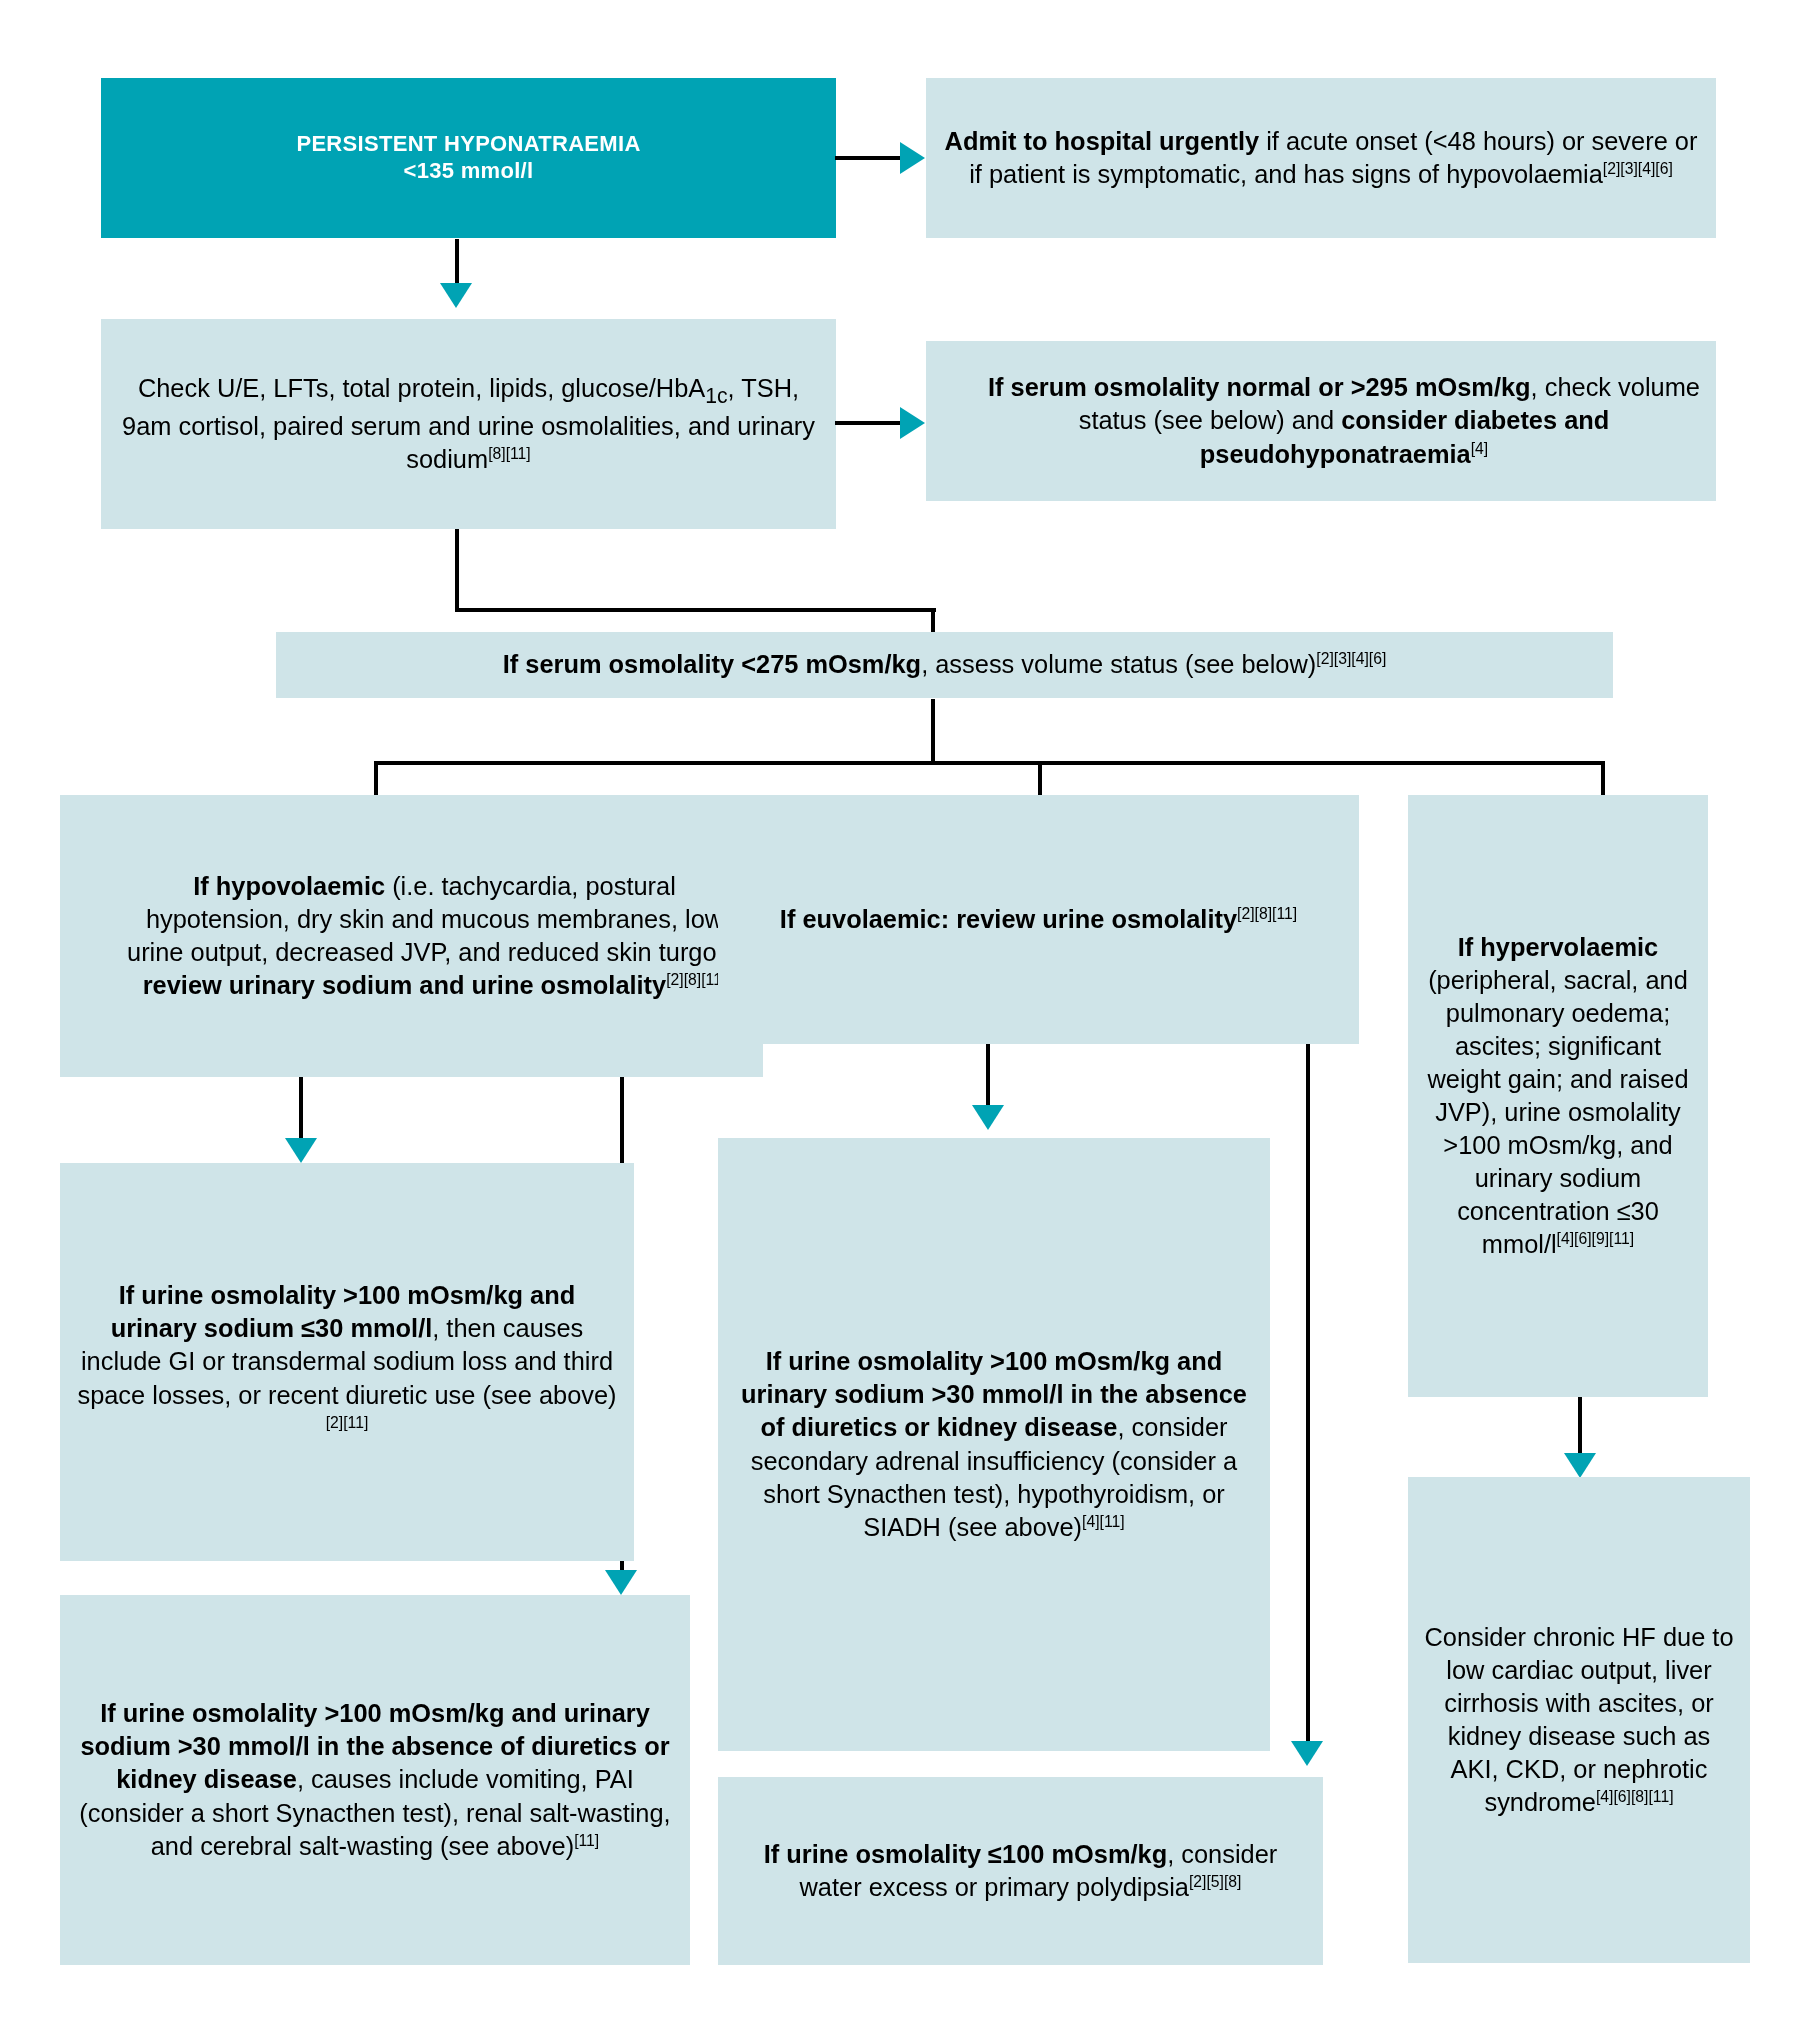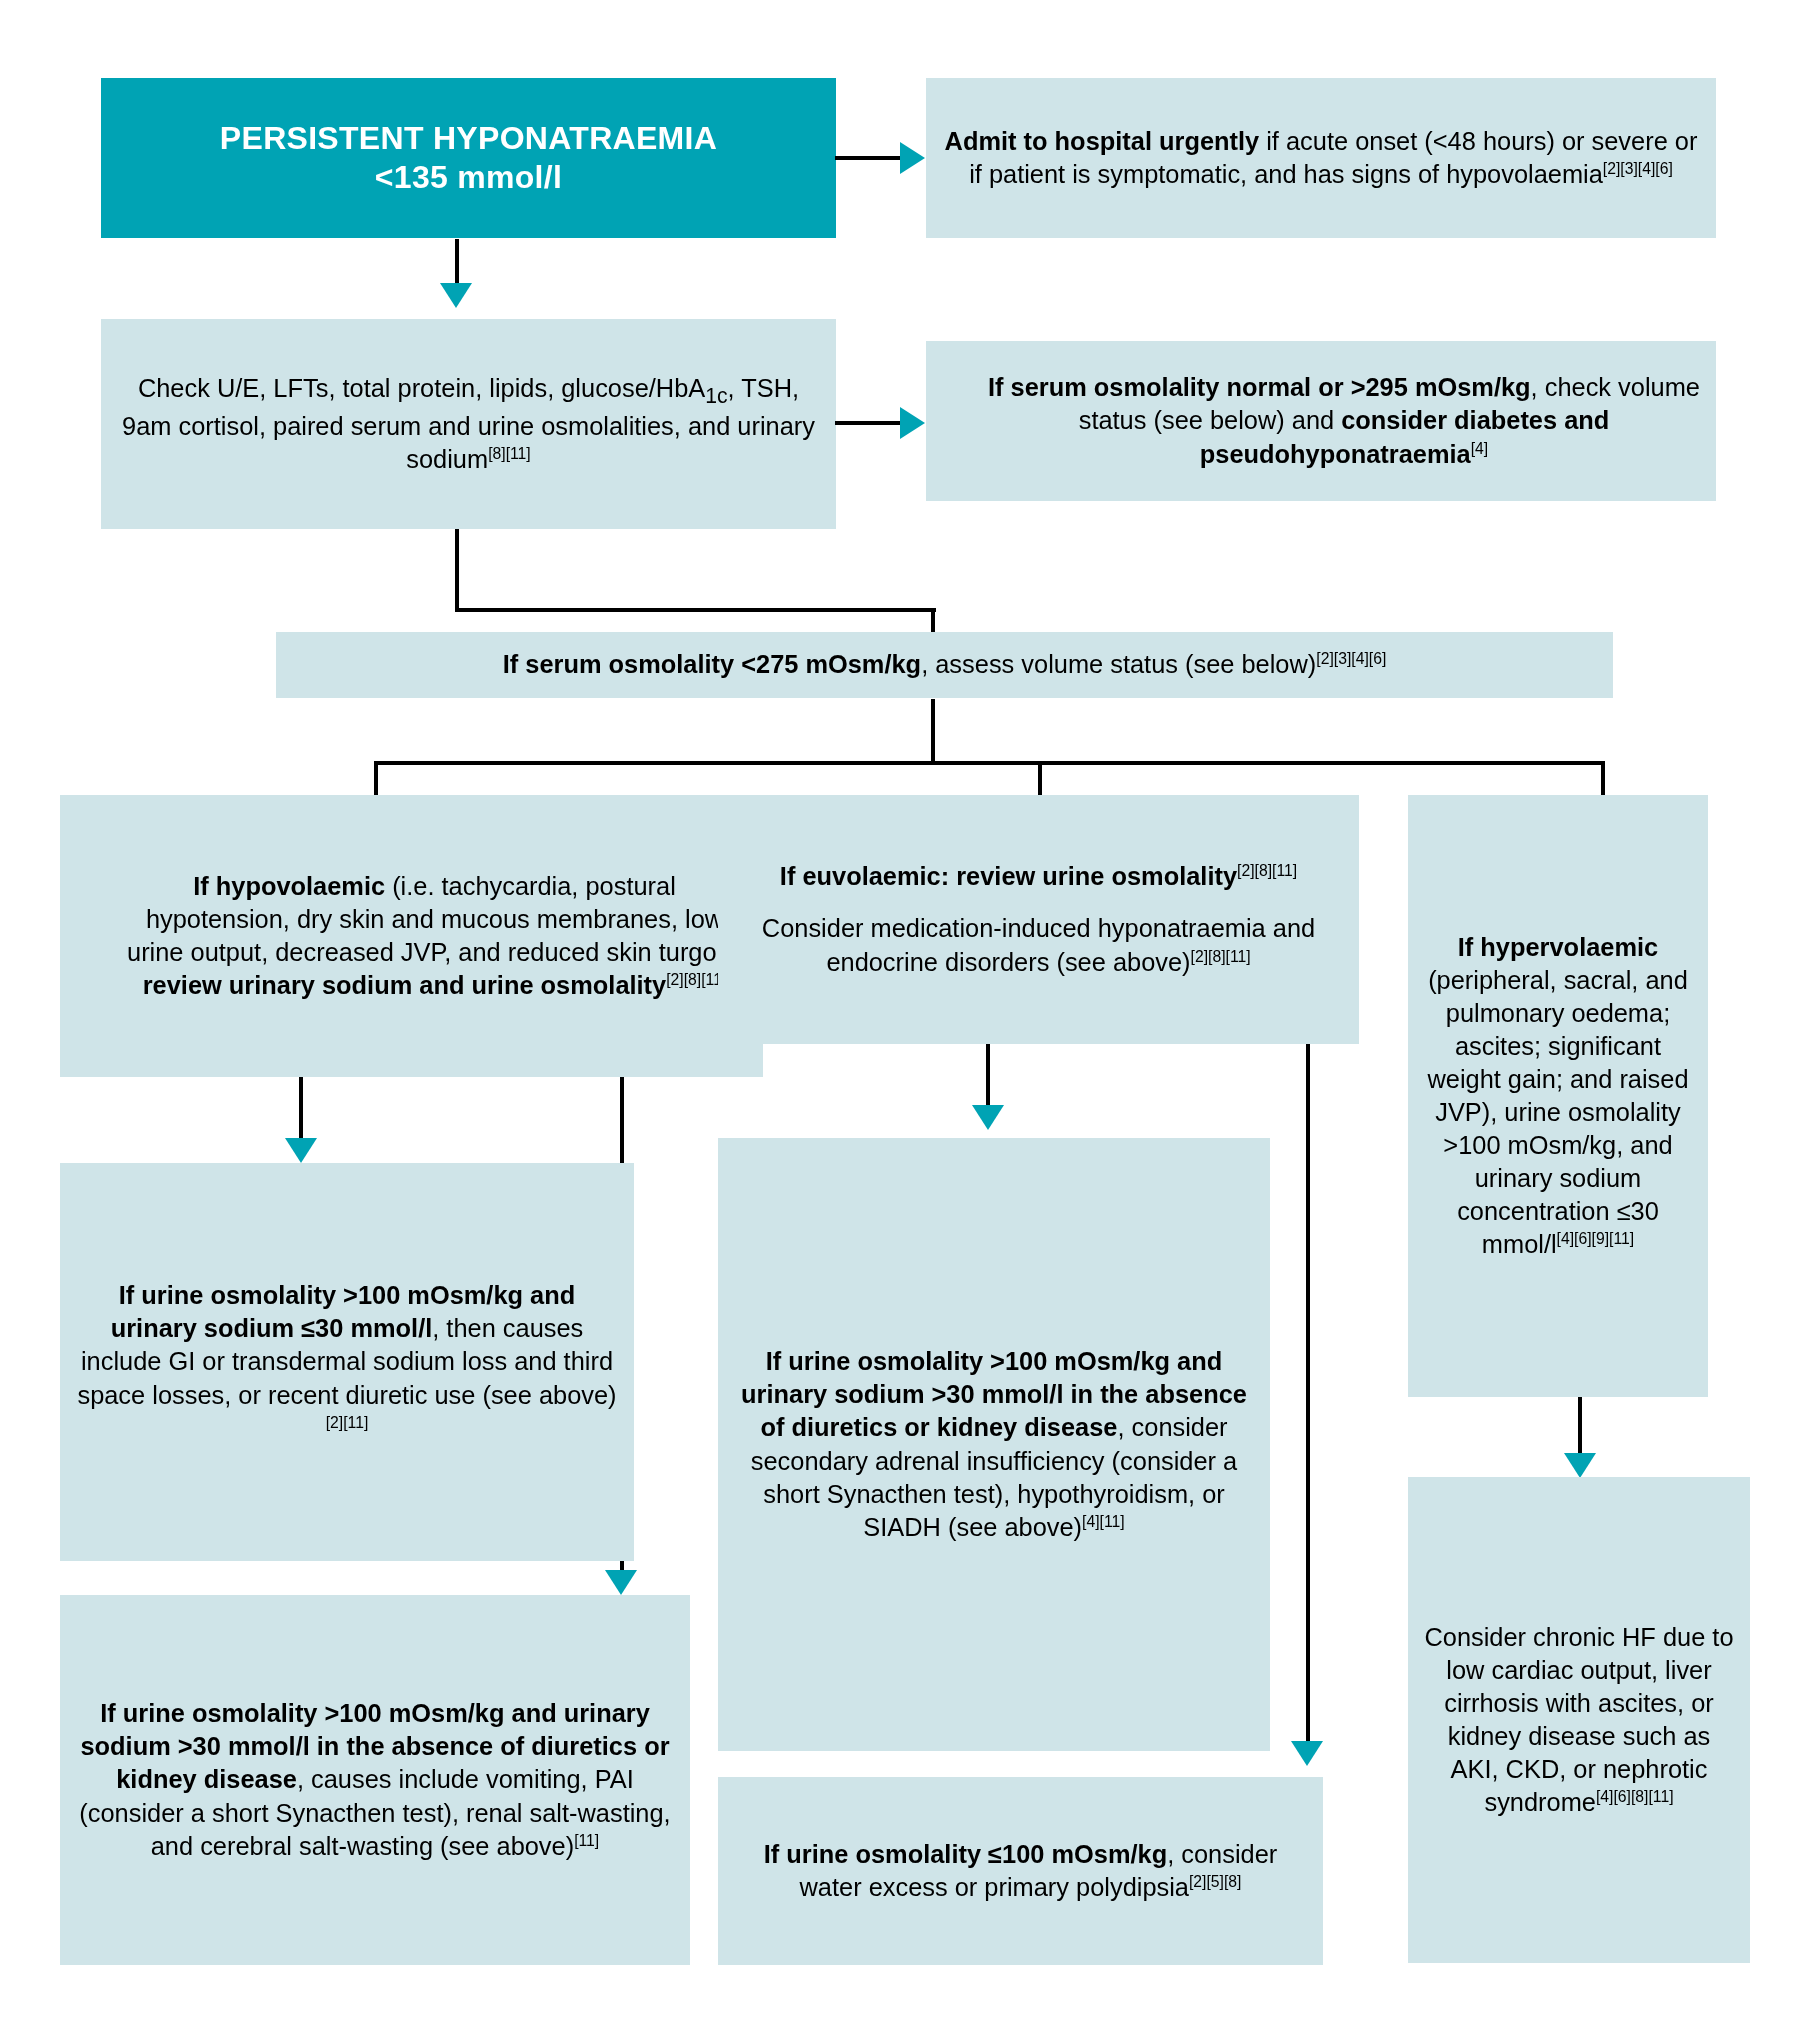--- a/index.html
+++ b/index.html
@@ -9,21 +9,21 @@
   .box{position:absolute;background:#cfe4e8;color:#000;box-sizing:border-box;
        display:flex;align-items:center;justify-content:center;text-align:center;}
   .box .inner{width:100%;padding:0 14.4px;box-sizing:border-box;}
   .txt{font-size:25.4px;line-height:1.30;font-weight:400;}
   .txt b{font-weight:700;}
   .txt sup{font-size:0.62em;vertical-align:super;line-height:0;font-weight:400;}
   .para{margin:0;}
   .para + .para{margin-top:19px;}
 
   .title-box{background:#00a3b4;color:#ffffff;}
-  .title-box .t1{font-size:32px;font-weight:700;letter-spacing:0.3px;line-height:1.22;}
+  .title-box .t1{font-size:22px;font-weight:700;letter-spacing:0.3px;line-height:1.22;}
 
   
   .vline{position:absolute;background:#000;width:3.9px;}
   .hline{position:absolute;background:#000;height:3.9px;}
   .arrow-d{position:absolute;width:0;height:0;border-left:16px solid transparent;
            border-right:16px solid transparent;border-top:25.4px solid #00a3b4;}
   .arrow-r{position:absolute;width:0;height:0;border-top:16px solid transparent;
            border-bottom:16px solid transparent;border-left:25.4px solid #00a3b4;}
 </style>
 </head>
@@ -87,21 +87,20 @@
 
   <div class="box" style="left:60px;top:795px;width:703px;height:282px;padding-left:46px;">
     <div class="inner">
         <div class="txt para"><b>If hypovolaemic</b> (i.e. tachycardia, postural hypotension, dry skin and mucous membranes, low urine output, decreased JVP, and reduced skin turgor)<b>: review urinary sodium and urine osmolality</b><sup>[2][8][11]</sup></div>
       </div>
   </div>
 
   <div class="box" style="left:718px;top:795px;width:641px;height:249px;">
     <div class="inner">
       <div class="txt para"><b>If euvolaemic: review urine osmolality</b><sup>[2][8][11]</sup></div>
-      <div class="txt para">Consider medication-induced hyponatraemia and endocrine disorders (see above)<sup>[2][8][11]</sup></div>
     </div>
   </div>
 
   <div class="box" style="left:1408px;top:795px;width:300px;height:602px;">
     <div class="inner">
         <div class="txt para"><b>If hypervolaemic</b> (peripheral, sacral, and pulmonary oedema; ascites; significant weight gain; and raised JVP), urine osmolality &gt;100 mOsm/kg, and urinary sodium concentration ≤30 mmol/l<sup>[4][6][9][11]</sup></div>
       </div>
   </div>
 
   <div class="vline" style="left:299px;top:1077px;height:66px;"></div>

